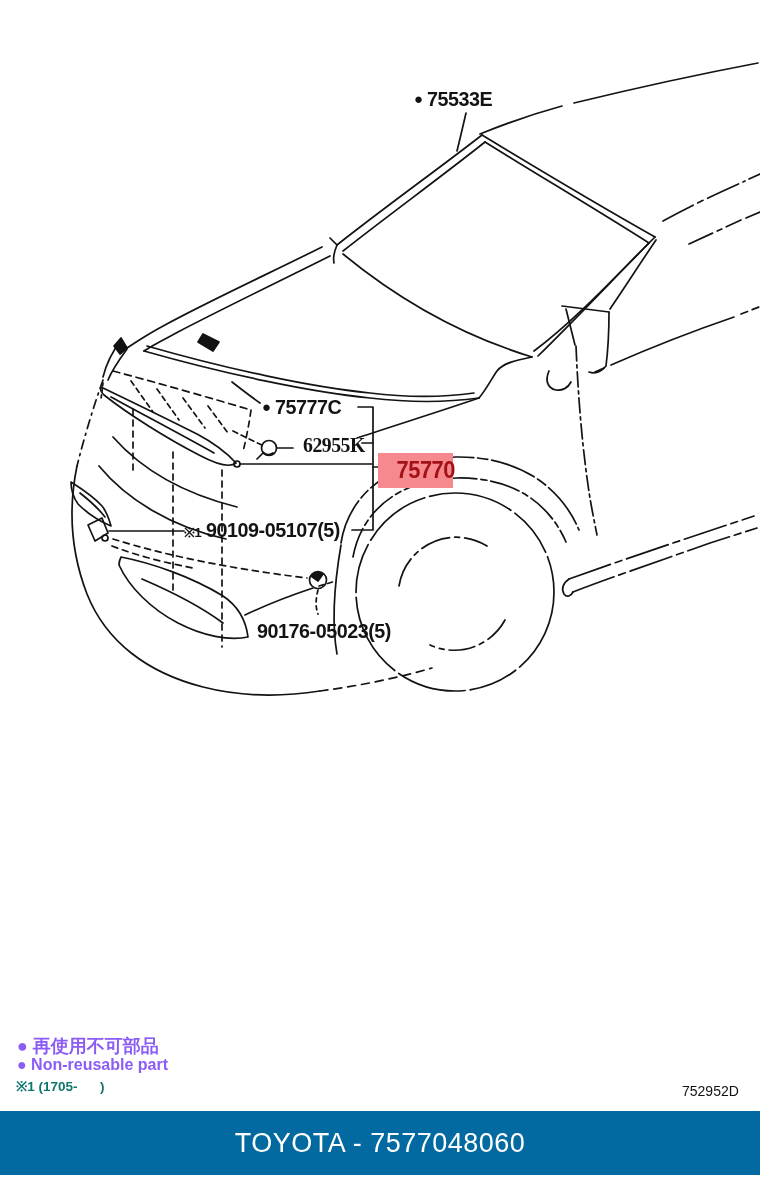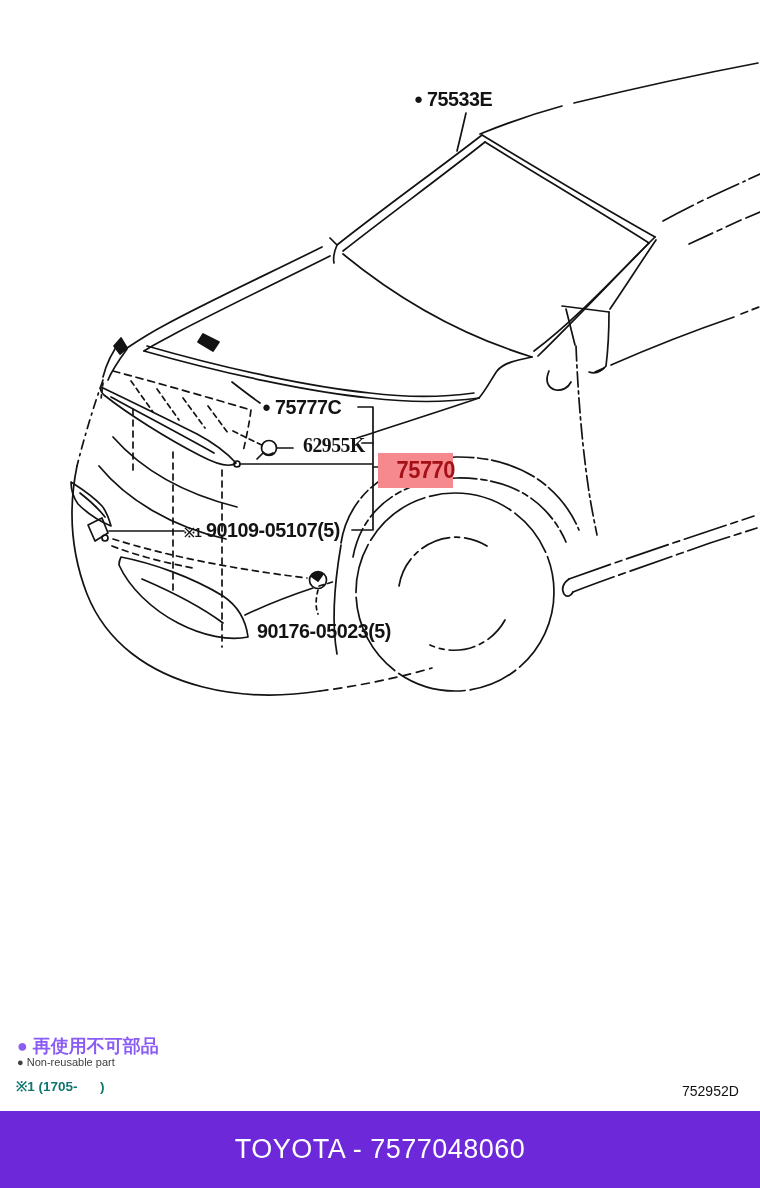--- a/index.html
+++ b/index.html
@@ -23,27 +23,27 @@
   .hlbox {
     position:absolute; left:378px; top:453px; width:75px; height:35px;
     background:#f6898d; display:flex; align-items:center; justify-content:center;padding-left:20px;
   }
   .hlbox .num {
     color:#a31117; font-size:23px; font-weight:bold; letter-spacing:-0.5px;
     transform:scaleX(.95); font-family:"Liberation Sans", sans-serif;
   }
 
   .legend-jp { position:absolute; left:17px; top:1034px; font-size:18px; font-weight:bold; color:#8b5cf6; white-space:pre; }
-  .legend-en { position:absolute; left:17px; top:1056px; font-size:11px; font-weight:400; color:#404040; white-space:pre; }
+  .legend-en { position:absolute; left:17px; top:1056px; font-size:16px; font-weight:700; color:#8b5cf6; white-space:pre; }
   .prod-note { position:absolute; left:16px; top:1077px; font-size:13.5px; font-weight:600; color:#0f766e; white-space:pre; }
   .sheet-code { position:absolute; left:682px; top:1083px; font-size:14px; font-weight:400; color:#111; }
 
   .footer {
-    position:absolute; left:0; top:1111px; width:760px; height:77px;
-    background:#6d28d9; display:flex; align-items:center; justify-content:center; gap:38px;
+    position:absolute; left:0; top:1111px; width:760px; height:64px;
+    background:#0369a1; display:flex; align-items:center; justify-content:center; gap:38px;
   }
   .footer span { color:#ffffff; font-size:27px; font-weight:400; letter-spacing:0.5px; }
 </style>
 </head>
 <body>
 
 <div id="stage">
 
   <svg class="art" width="760" height="1188" viewBox="0 0 760 1188" fill="none" stroke="#131313" stroke-width="1.7" stroke-linecap="round" stroke-linejoin="round">
 

